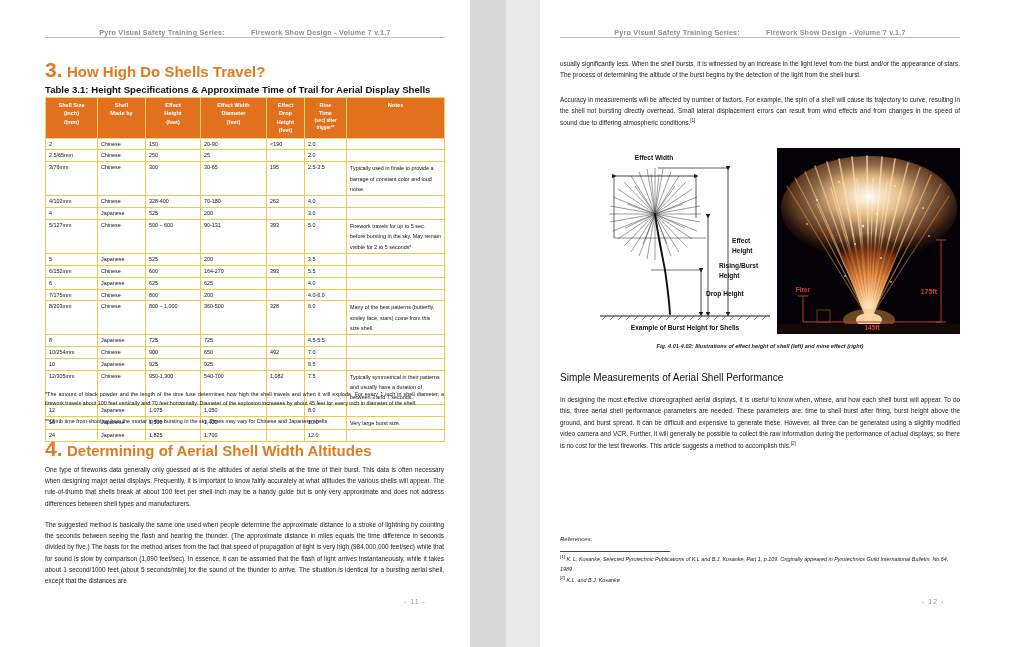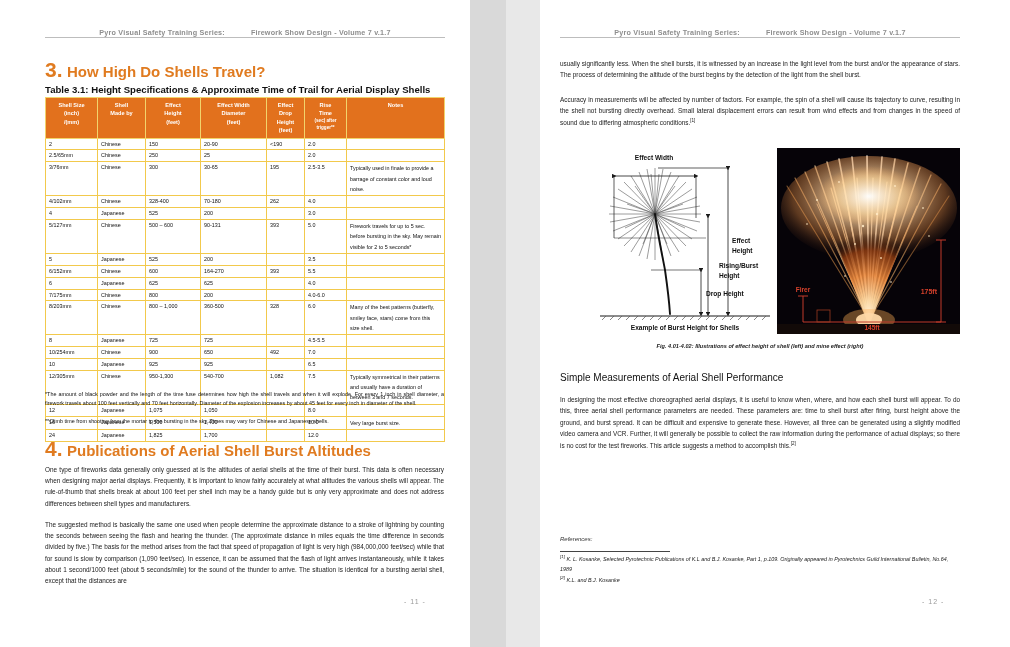--- a/index.html
+++ b/index.html
@@ -457,21 +457,21 @@
             <td class="notes"></td>
           </tr>
         </tbody>
     </table>
 
     <div class="footnote" style="top:390px;">*The  amount of black  powder and the  length of the time fuse determines  how high the shell travels and when it will explode. For every 1 inch in shell diameter, a firework  travels about 100  feet vertically and 70 feet horizontally. Diameter of the  explosion increases by about 45 feet for every inch in diameter of  the shell.</div>
     <div class="footnote" style="top:417px;">**Climb time from shooting from the  mortar to the bursting  in the sky. Times may vary for Chinese and Japanese shells.</div>
 
     <div class="h-section" style="left:45px; top:437px;">
       <span class="h-num">4.</span>
-      <span class="h-text">Publications of Aerial Shell Burst Altitudes</span>
+      <span class="h-text">Determining of Aerial Shell Width Altitudes</span>
     </div>
 
     <div class="body-p" style="left:45px; top:464px;">One type of fireworks data generally  only guessed at is the altitudes  of aerial  shells at the  time of their burst. This data is often  necessary  when designing major aerial  displays. Frequently,  it is important to know fairly accurately  at what altitudes  the various  shells will appear.   The rule-of-thumb  that shells  break at about  100 feet per shell inch may be a handy  guide but is only very approximate  and  does not address differences  between  shell types and manufacturers.</div>
     <div class="body-p" style="left:45px; top:519px;">The suggested  method is basically  the same one used when people  determine  the approximate  distance to a stroke of lightning by counting  the seconds  between  seeing the flash and hearing  the thunder.  (The approximate  distance  in miles equals the time difference  in seconds  divided  by five.)  The basis for the method  arises from the fact that speed of propagation  of light is very high (984,000,000   feet/sec)  while that for sound is slow by comparison  (1,090  feet/sec).  In essence,  it can be assumed  that the flash of light arrives instantaneously,   while it takes about  1 second/1000   feet (about 5 seconds/mile)  for the sound  of the thunder  to arrive. The situation  is identical  for a bursting  aerial  shell, except that the distances  are</div>
 
     <div class="page-num" style="left:404px; top:598px;">- 11 -</div>
   </div>
 
   <div class="sheet right-sheet">
   </div>

